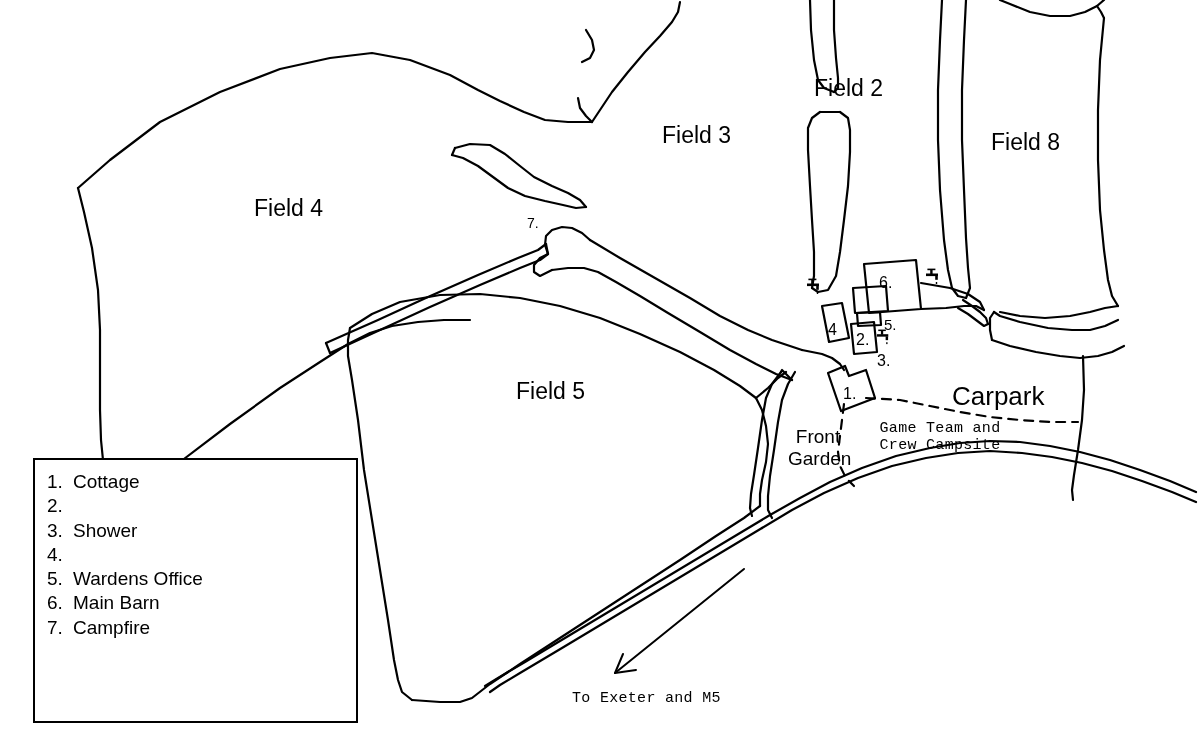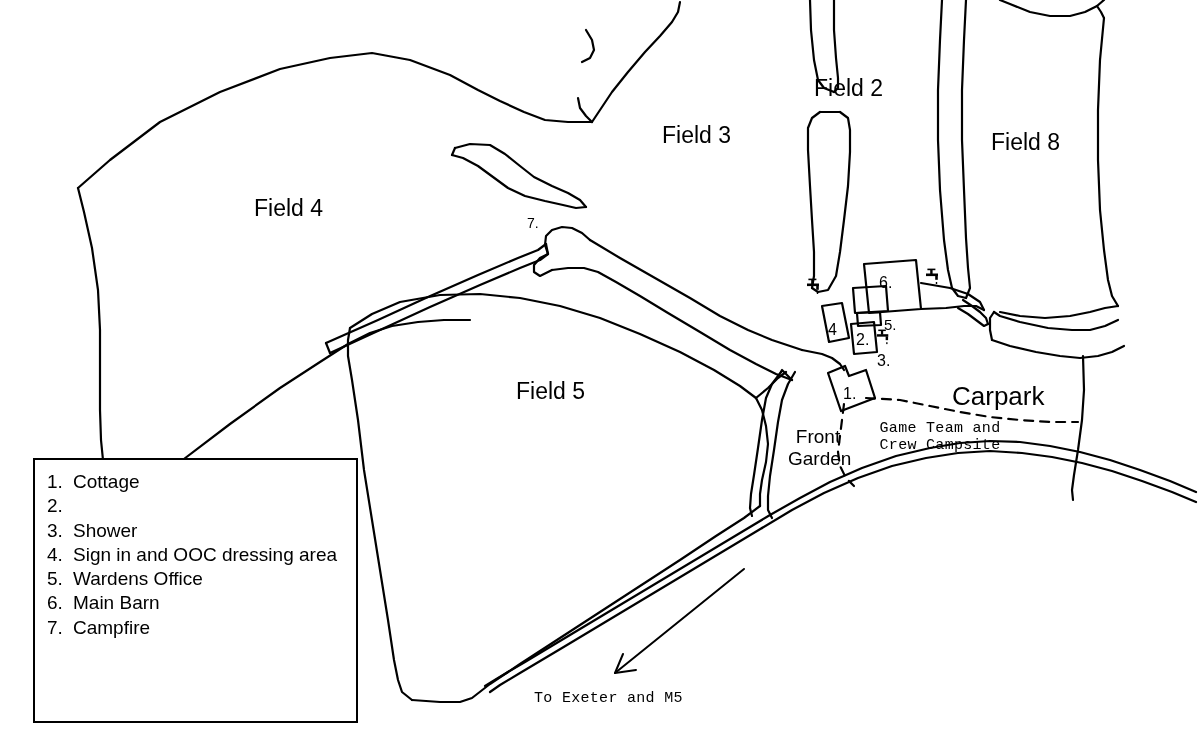--- a/index.html
+++ b/index.html
@@ -228,21 +228,21 @@
   <div class="map-label field-label" style="left:814px; top:75px;">Field 2</div>
   <div class="map-label field-label" style="left:662px; top:122px;">Field 3</div>
   <div class="map-label field-label" style="left:254px; top:195px;">Field 4</div>
   <div class="map-label field-label" style="left:516px; top:378px;">Field 5</div>
   <div class="map-label carpark-label" style="left:952px; top:350px;margin-top:32px;">Carpark</div>
 
   <div class="map-label small-label" style="left:788px; top:426px; width:60px;">Front
 Garden</div>
   <div class="map-label mono-label" style="left:876px; top:420px; width:128px;">Game Team and
 Crew Campsite</div>
-  <div class="map-label mono-label" style="left:534px; top:690px; width:130px; text-align:right;">To Exeter and M5</div>
+  <div class="map-label mono-label" style="left:572px; top:690px; width:130px; text-align:right;">To Exeter and M5</div>
   <div class="map-label campfire-label" style="left:527px; top:215px;">7.</div>
 
   <div class="map-label bldg-label" style="left:843px; top:385px;">1.</div>
   <div class="map-label bldg-label" style="left:856px; top:331px;">2.</div>
   <div class="map-label bldg-label" style="left:877px; top:352px;">3.</div>
   <div class="map-label bldg-label" style="left:828px; top:321px;">4</div>
   <div class="map-label bldg-label-sm" style="left:884px; top:316px;">5.</div>
   <div class="map-label bldg-label" style="left:879px; top:274px;">6.</div>
 
   <svg style="position:absolute; left:806px; top:278px; width:18px; height:18px;" viewBox="0 0 18 18">
@@ -281,21 +281,20 @@
       </li>
       <li>
         <span class="legend-marker">2.</span>
       </li>
       <li>
         <span class="legend-marker">3.</span>
         <span class="legend-text">Shower</span>
       </li>
       <li>
         <span class="legend-marker">4.</span>
-        <span class="legend-text">Sign in and OOC dressing area</span>
       </li>
       <li>
         <span class="legend-marker">5.</span>
         <span class="legend-text">Wardens Office</span>
       </li>
       <li>
         <span class="legend-marker">6.</span>
         <span class="legend-text">Main Barn</span>
       </li>
       <li>

